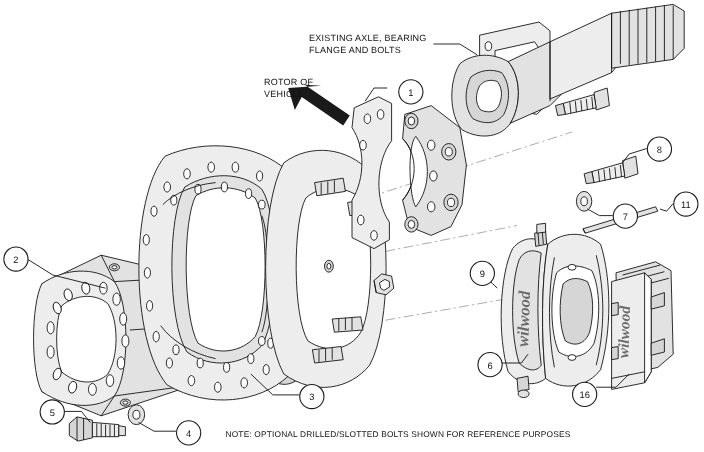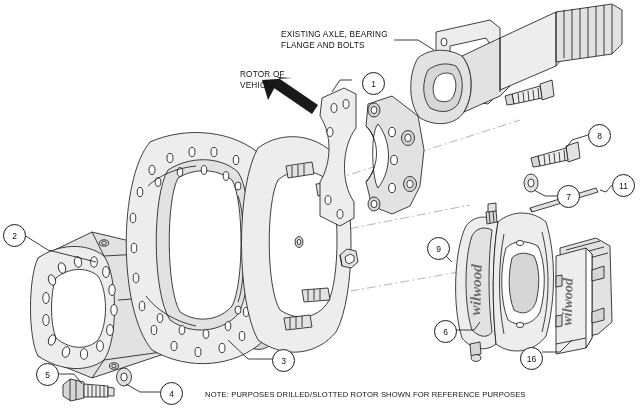--- a/index.html
+++ b/index.html
@@ -319,21 +319,21 @@
     <path class="fk" d="M292 78 L262 80 L271 86 L312 114 L318 105 L277 77 Z"></path>
     <path class="fk" d="M262 80 L268 100 L276 85 Z"></path>
   </g>
 
 </svg>
 
 <div class="anno" id="lbl-axle">EXISTING AXLE, BEARING
 FLANGE AND BOLTS</div>
 <div class="anno" id="lbl-front">ROTOR OF
 VEHICLE</div>
-<div class="anno" id="lbl-note">NOTE: PURPOSES DRILLED/SLOTTED ROTOR SHOWN FOR REFERENCE PURPOSES</div>
+<div class="anno" id="lbl-note">NOTE: OPTIONAL DRILLED/SLOTTED BOLTS SHOWN FOR REFERENCE PURPOSES</div>
 
 <div class="cnum" style="left:362px;top:72px">1</div>
 <div class="cnum" style="left:3px;top:224px">2</div>
 <div class="cnum" style="left:272px;top:349px">3</div>
 <div class="cnum" style="left:160px;top:382px">4</div>
 <div class="cnum" style="left:36px;top:363px">5</div>
 <div class="cnum" style="left:434px;top:320px">6</div>
 <div class="cnum" style="left:557px;top:185px">7</div>
 <div class="cnum" style="left:588px;top:124px">8</div>
 <div class="cnum" style="left:427px;top:237px">9</div>

